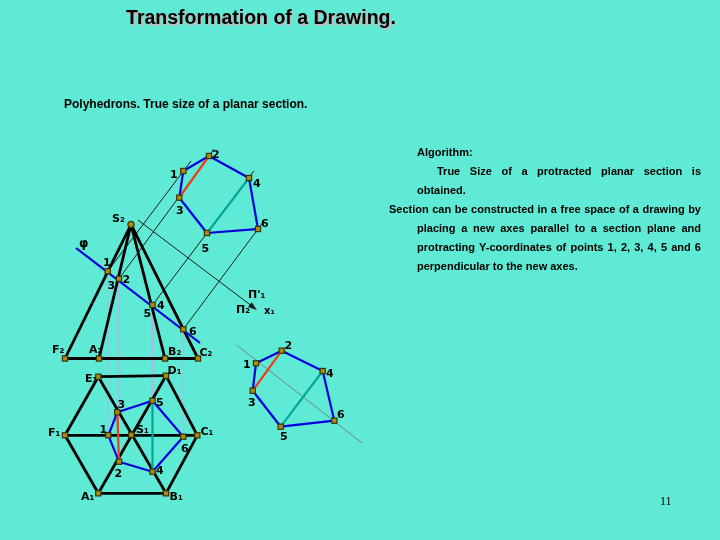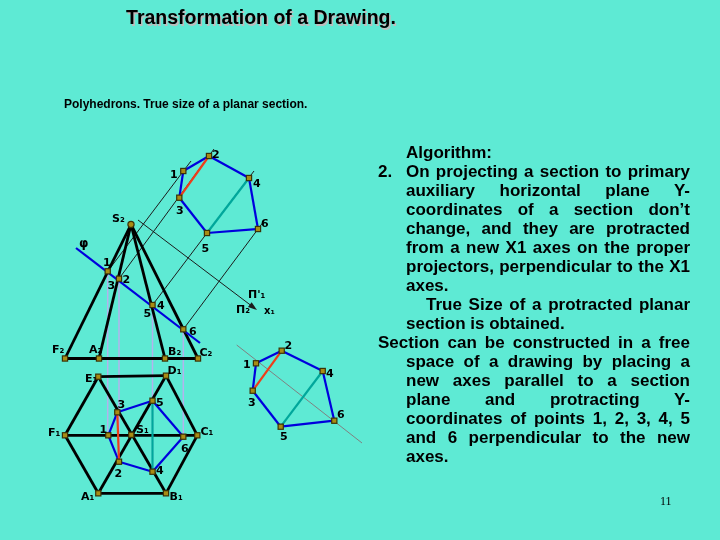--- a/index.html
+++ b/index.html
@@ -2,22 +2,22 @@
 <html><head>
 <meta charset="utf-8">
 <style>
   html,body{margin:0;padding:0;background:#fff;}
   .slide{position:relative;width:720px;height:540px;background:#5eead4;overflow:hidden;
          font-family:"Liberation Sans",sans-serif;color:#000;}
   .title{position:absolute;left:0;top:3px;width:522px;text-align:center;
          font-size:19.5px;font-weight:bold;line-height:28px;
          text-shadow:1.5px 1.5px 0 #bdbdbd;}
   .subtitle{position:absolute;left:64px;top:97px;font-size:12px;font-weight:bold;}
-  .algo{position:absolute;left:378px;top:143px;width:312px;
-        font-size:17px;font-weight:bold;line-height:19px;text-align:justify;}
+  .algo{position:absolute;left:389px;top:143px;width:312px;
+        font-size:11px;font-weight:bold;line-height:19px;text-align:justify;}
   .algo p{margin:0;}
   .algo .heading{padding-left:28px;}
   .algo .item{padding-left:28px;text-indent:-28px;}
   .algo .num{display:inline-block;width:28px;text-indent:0;}
   .algo .note{padding-left:28px;text-indent:20px;}
   .algo .footer{padding-left:28px;text-indent:-28px;}
   .pagenum{position:absolute;left:660px;top:494px;font-family:"Liberation Serif",serif;
            font-size:12px;}
   #diagram{position:absolute;left:0;top:140px;}
 </style>
@@ -154,20 +154,19 @@
       <text x="243" y="367.5" fill="#000" font-size="11" font-weight="bold" font-family="&quot;DejaVu Sans&quot;, sans-serif">1</text>
       <text x="284.5" y="349" fill="#000" font-size="11" font-weight="bold" font-family="&quot;DejaVu Sans&quot;, sans-serif">2</text>
       <text x="326" y="376.5" fill="#000" font-size="11" font-weight="bold" font-family="&quot;DejaVu Sans&quot;, sans-serif">4</text>
       <text x="248" y="405.5" fill="#000" font-size="11" font-weight="bold" font-family="&quot;DejaVu Sans&quot;, sans-serif">3</text>
       <text x="337" y="417.5" fill="#000" font-size="11" font-weight="bold" font-family="&quot;DejaVu Sans&quot;, sans-serif">6</text>
       <text x="280" y="440" fill="#000" font-size="11" font-weight="bold" font-family="&quot;DejaVu Sans&quot;, sans-serif">5</text>
     </svg>
 
   <div class="algo">
     <p class="heading">Algorithm:</p>
-    <p class="item"><span class="num">2.</span><span>On projecting a section to primary auxiliary horizontal plane Y-coordinates of a section don’t change, and they are protracted from a new X1 axes on the proper projectors, perpendicular to the X1 axes.</span></p>
     <p class="note">True Size of a protracted planar section is obtained.</p>
     <p class="footer">Section can be constructed in a free space of a drawing by placing a new axes parallel to a section plane and protracting Y-coordinates of points 1, 2, 3, 4, 5 and 6 perpendicular to the new axes.</p>
   </div>
 
   <div class="pagenum">11</div>
 
 </div>
 
 </body></html>

